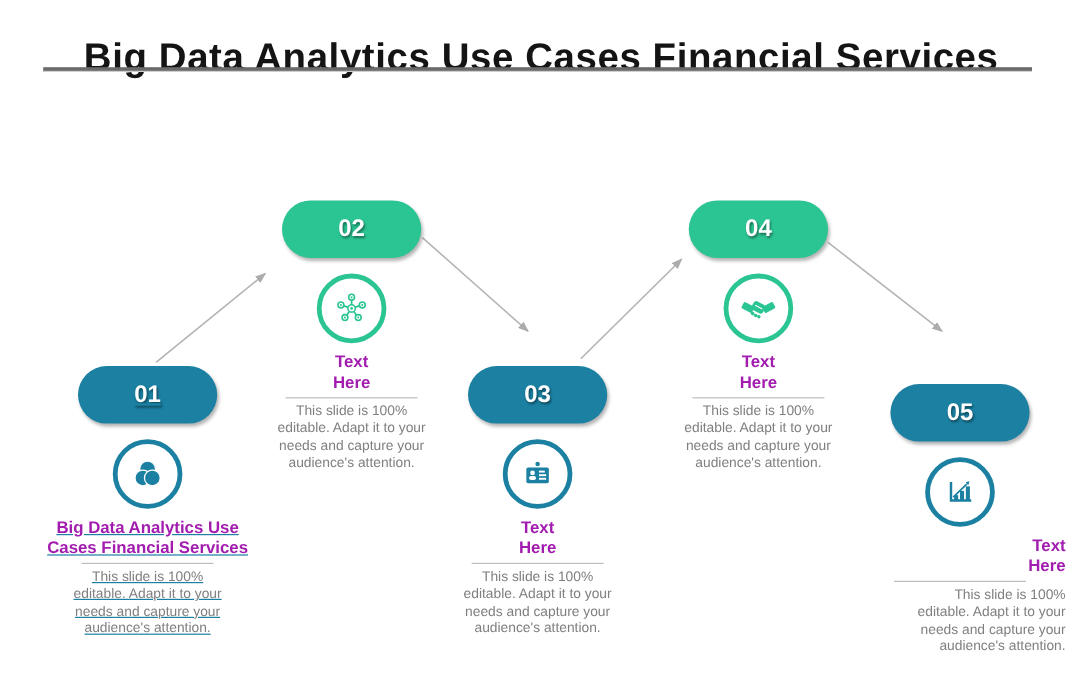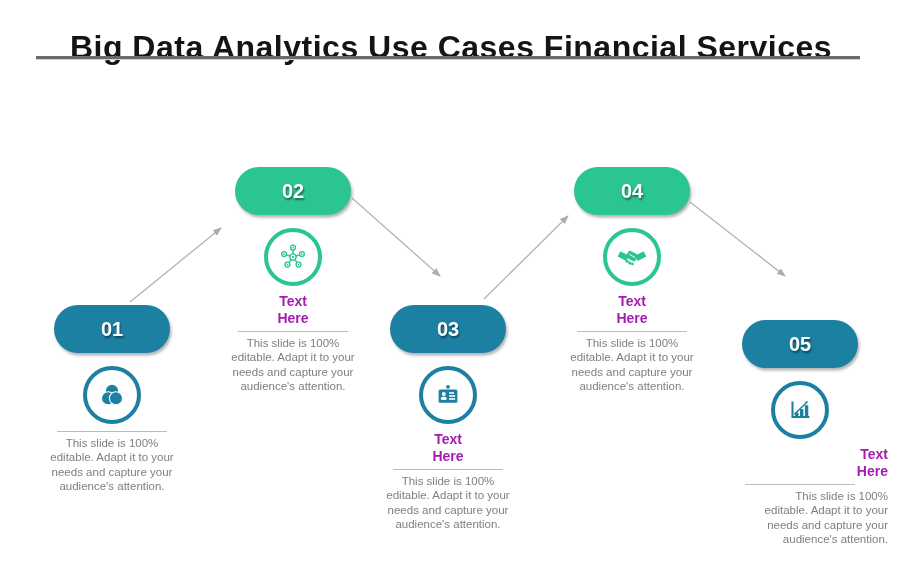--- a/index.html
+++ b/index.html
@@ -52,33 +52,35 @@
     <marker id="ah" markerWidth="9" markerHeight="7" refX="8" refY="3.5" orient="auto" markerUnits="userSpaceOnUse">
       <path d="M0,0 L9,3.5 L0,7 Z" fill="#ACACAC"></path>
     </marker>
   </defs>
   <line x1="130" y1="302" x2="221" y2="228" stroke="#B3B3B3" stroke-width="1.3" marker-end="url(#ah)"></line>
   <line x1="352" y1="198" x2="440" y2="276" stroke="#B3B3B3" stroke-width="1.3" marker-end="url(#ah)"></line>
   <line x1="484" y1="299" x2="568" y2="216" stroke="#B3B3B3" stroke-width="1.3" marker-end="url(#ah)"></line>
   <line x1="690" y1="202" x2="785" y2="276" stroke="#B3B3B3" stroke-width="1.3" marker-end="url(#ah)"></line>
 </svg>
 
-<div class="node" style="left: 24px; top: 305px; --c: #1B80A2;">
+<div class="node" style="left: 35px; top: 305px; text-decoration: underline; --c: #1B80A2;">
   <div class="pill">
       <span>01</span>
     </div>
   <div class="icon-ring">
     <svg width="30" height="30" viewBox="0 0 32 32">
       <g fill="currentColor" stroke="#ffffff" stroke-width="1.1">
         <circle cx="16" cy="11.5" r="7"></circle>
         <circle cx="11.8" cy="19.5" r="7"></circle>
         <circle cx="20.2" cy="19.5" r="7"></circle>
       </g>
     </svg>
   </div>
+  <div class="node-label">Big Data Analytics Use
+Cases Financial Services</div>
   <div class="label-divider"></div>
   <div class="node-desc">This slide is 100%
 editable. Adapt it to your
 needs and capture your
 audience's attention.</div>
 </div>
 
 <div class="node" style="left: 205px; top: 167px; --c: #2BC493;">
   <div class="pill">
       <span>02</span>

